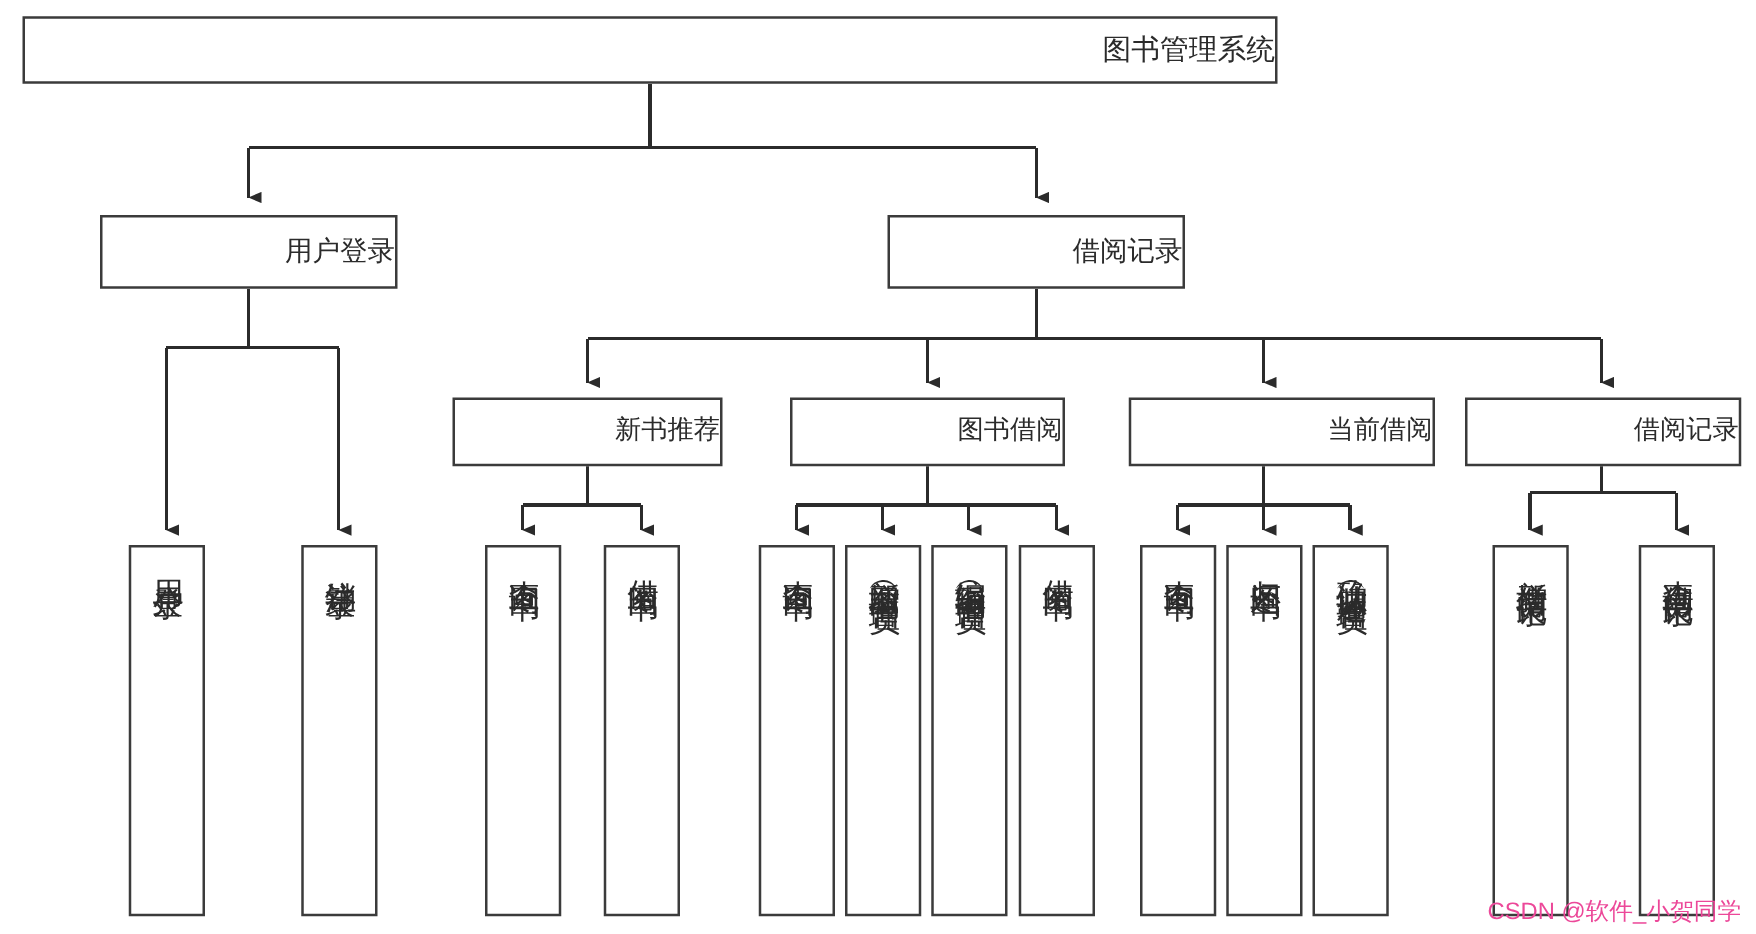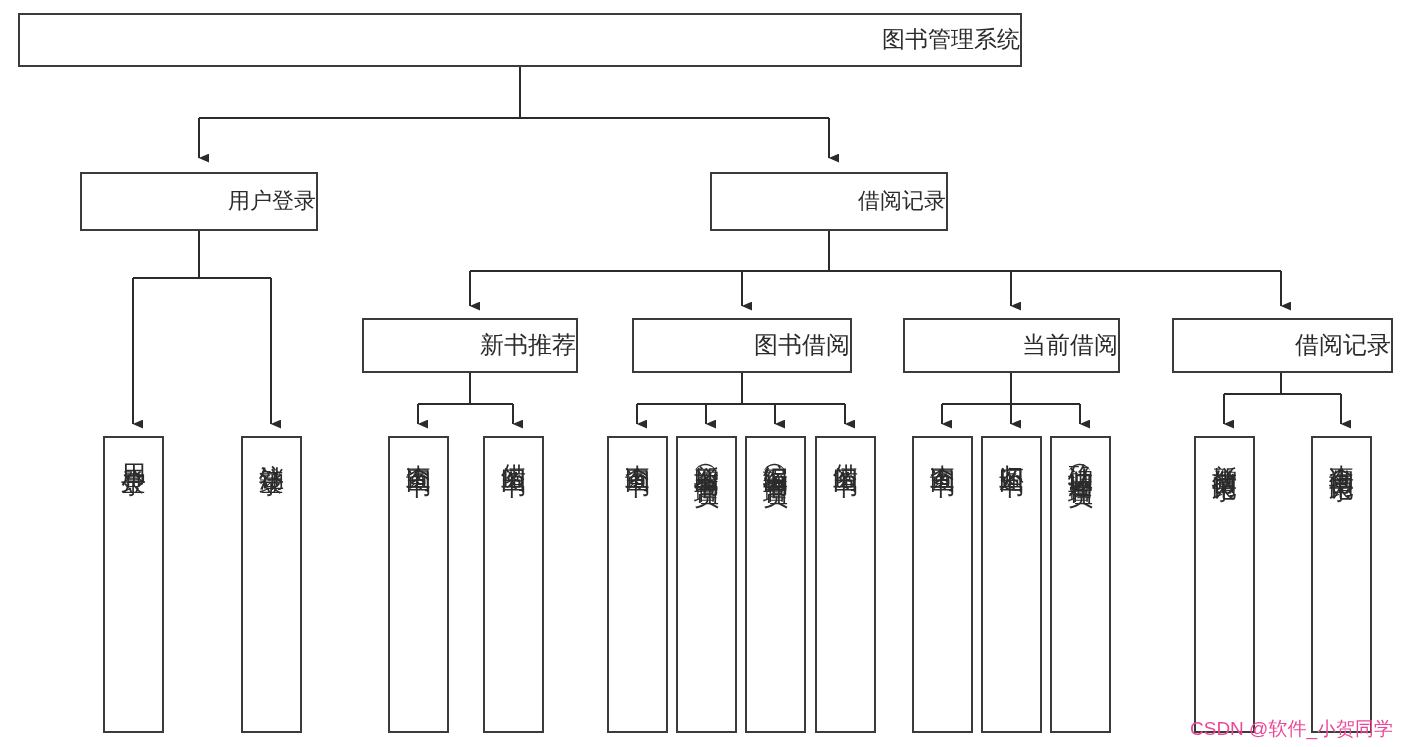--- a/index.html
+++ b/index.html
@@ -36,21 +36,21 @@
   }
   .node-label {
     font-family: "Liberation Sans", "DejaVu Sans", sans-serif;
     text-align: center;
     line-height: 1.12;
     white-space: nowrap;
     color: #2b2b2b;
   }
   .level-root .node-label { font-size: 23px; }
   .level-2 .node-label { font-size: 22px; }
-  .level-3 .node-label { font-size: 24px; }
+  .level-3 .node-label { font-size: 21px; font-family: Liberation Mono, monospace; }
   .leaf .node-label {
     writing-mode: vertical-rl;
     text-orientation: upright;
     font-size: 25px;
     letter-spacing: 3px;
     line-height: 1;
   }
   .leaf {
     align-items: flex-start;
     justify-content: center;
@@ -130,21 +130,21 @@
   <div class="node-box level-2" style="left:710px; top:172px; width:238px; height:59px;">
     <span class="node-label">借阅记录</span>
   </div>
 
   <div class="node-box level-3" style="left:362px; top:318px; width:216px; height:55px;">
     <span class="node-label">新书推荐</span>
   </div>
   <div class="node-box level-3" style="left:632px; top:318px; width:220px; height:55px;padding-left:10px;">
     <span class="node-label">图书借阅</span>
   </div>
-  <div class="node-box level-3" style="left:903px; top:318px; width:217px; height:55px;">
+  <div class="node-box level-3" style="left:903px; top:318px; width:245px; height:55px;">
     <span class="node-label">当前借阅</span>
   </div>
   <div class="node-box level-3" style="left:1172px; top:318px; width:221px; height:55px;">
     <span class="node-label">借阅记录</span>
   </div>
 
   <div class="node-box leaf" style="left:103px; top:436px; width:61px; height:297px;">
     <span class="node-label">用户登录</span>
   </div>
   <div class="node-box leaf" style="left:241px; top:436px; width:61px; height:297px;">

